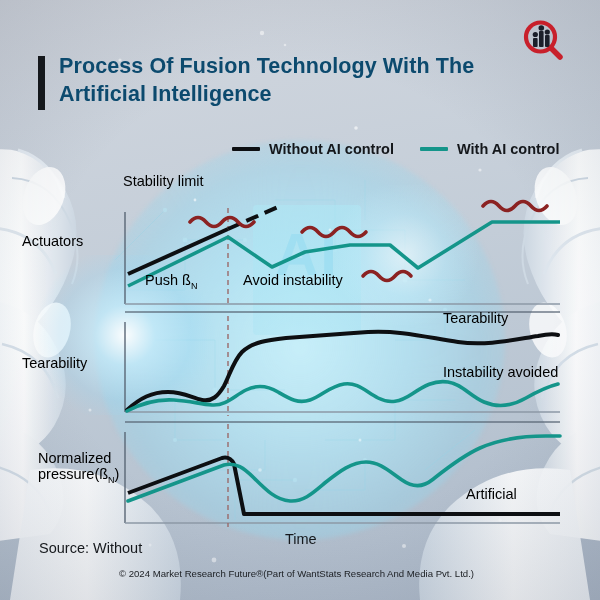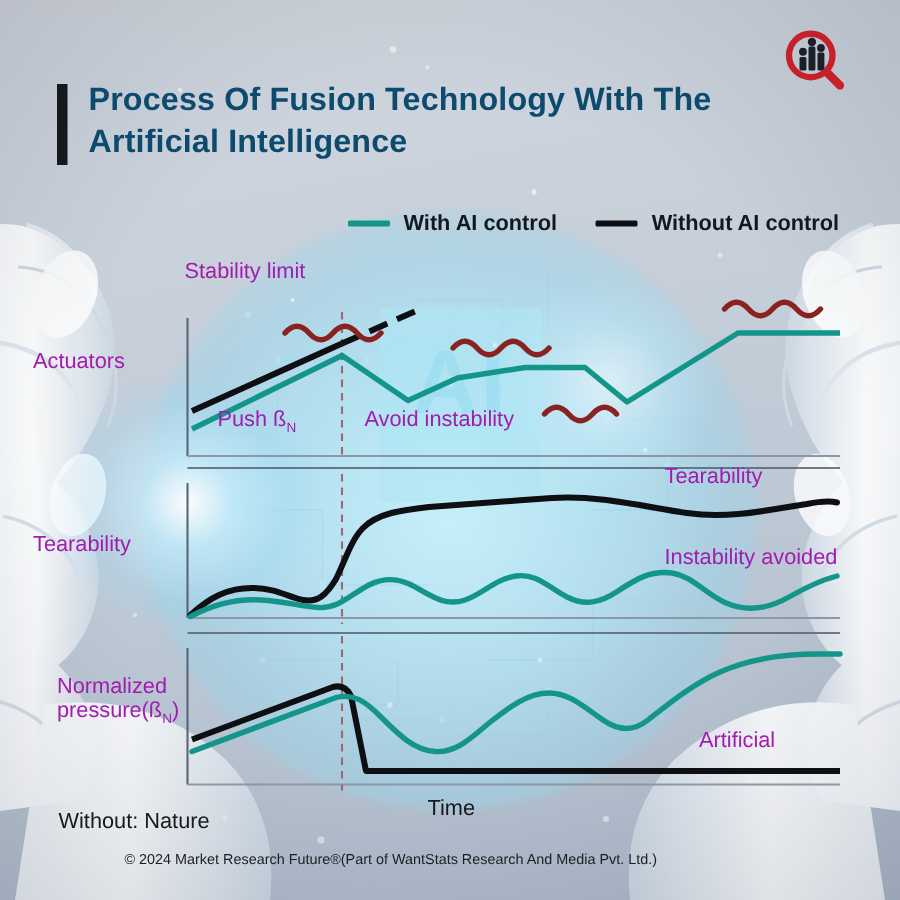--- a/index.html
+++ b/index.html
@@ -67,26 +67,26 @@
   
   .legend{position:absolute;left:232px;top:141px;display:flex;align-items:center;gap:26px;}
   .leg-item{display:flex;align-items:center;gap:9px;}
   .leg-line{width:28px;height:4px;border-radius:1px;flex:none;}
   .leg-label{font-size:14.5px;font-weight:bold;color:#14171b;white-space:nowrap;}
 
   
   #charts{position:absolute;left:0;top:0;width:600px;height:600px;}
 
   
-  .tx{position:absolute;color:#a21caf;white-space:nowrap;}
+  .tx{position:absolute;color:#000000;white-space:nowrap;}
   .ax-label{font-size:14.5px;}
   .ax-label.two{line-height:16px;white-space:normal;width:118px;margin-left:20px;}
   .ann{font-size:14.5px;}
   .src{position:absolute;left:39px;top:540px;font-size:14.5px;color:#16191d;}
-  .copy{position:absolute;left:0;top:568px;width:521px;text-align:center;font-size:9.6px;color:#1b1e22;}
+  .copy{position:absolute;left:0;top:568px;width:521px;text-align:center;font-size:9.6px;color:#1b1e22;padding-left:36px;}
   .timelbl{position:absolute;left:285px;top:531px;font-size:14.5px;color:#16191d;}
   sub{font-size:9px;}
 </style>
 </head>
 <body>
 
 <div id="stage">
 
   <div class="bg-base"></div>
   <div class="bg-globe"></div>
@@ -210,26 +210,26 @@
     <rect x="18" y="13" width="4.6" height="16" rx="1" fill="#1b1f2a"></rect>
     <rect x="24" y="17" width="4.6" height="12" rx="1" fill="#1b1f2a"></rect>
     <circle cx="14.3" cy="16.5" r="2.6" fill="#1b1f2a"></circle>
     <circle cx="20.3" cy="10" r="2.8" fill="#1b1f2a"></circle>
     <circle cx="26.3" cy="14" r="2.6" fill="#1b1f2a"></circle>
     <path d="M30 30 L39 39" stroke="#c8202b" stroke-width="5.5" stroke-linecap="round"></path>
   </svg>
 
   <div class="legend">
     <div class="leg-item">
+      <span class="leg-line" style="background:#0d0f12"></span>
+      <span class="leg-label">Without AI control</span>
+    </div>
+    <div class="leg-item">
       <span class="leg-line" style="background:#14958a"></span>
       <span class="leg-label">With AI control</span>
-    </div>
-    <div class="leg-item">
-      <span class="leg-line" style="background:#0d0f12"></span>
-      <span class="leg-label">Without AI control</span>
     </div>
   </div>
 
   <svg id="charts" viewBox="0 0 600 600">
 
     <line x1="125" y1="312" x2="560" y2="312" stroke="#596675" stroke-width="1.3" opacity=".85"></line>
     <line x1="125" y1="422" x2="560" y2="422" stroke="#596675" stroke-width="1.3" opacity=".85"></line>
 
     <g>
       <line x1="125" y1="212" x2="125" y2="304" stroke="#596675" stroke-width="1.4"></line>
@@ -295,16 +295,16 @@
   <div class="tx ann" style="left:443px;top:310px;">Tearability</div>
 
   <div class="tx ann" style="left:443px;top:364px;">Instability avoided</div>
 
   <div class="tx ax-label two" style="left:18px;top:450px;">Normalized<br>pressure(ß<sub>N</sub>)</div>
 
   <div class="tx ann" style="left:466px;top:486px;">Artificial</div>
 
   <div class="timelbl">Time</div>
 
-  <div class="src">Without: Nature</div>
+  <div class="src">Source: Without</div>
   <div class="copy">© 2024 Market Research Future®(Part of WantStats Research And Media Pvt. Ltd.)</div>
 
 </div>
 
 </body></html>

